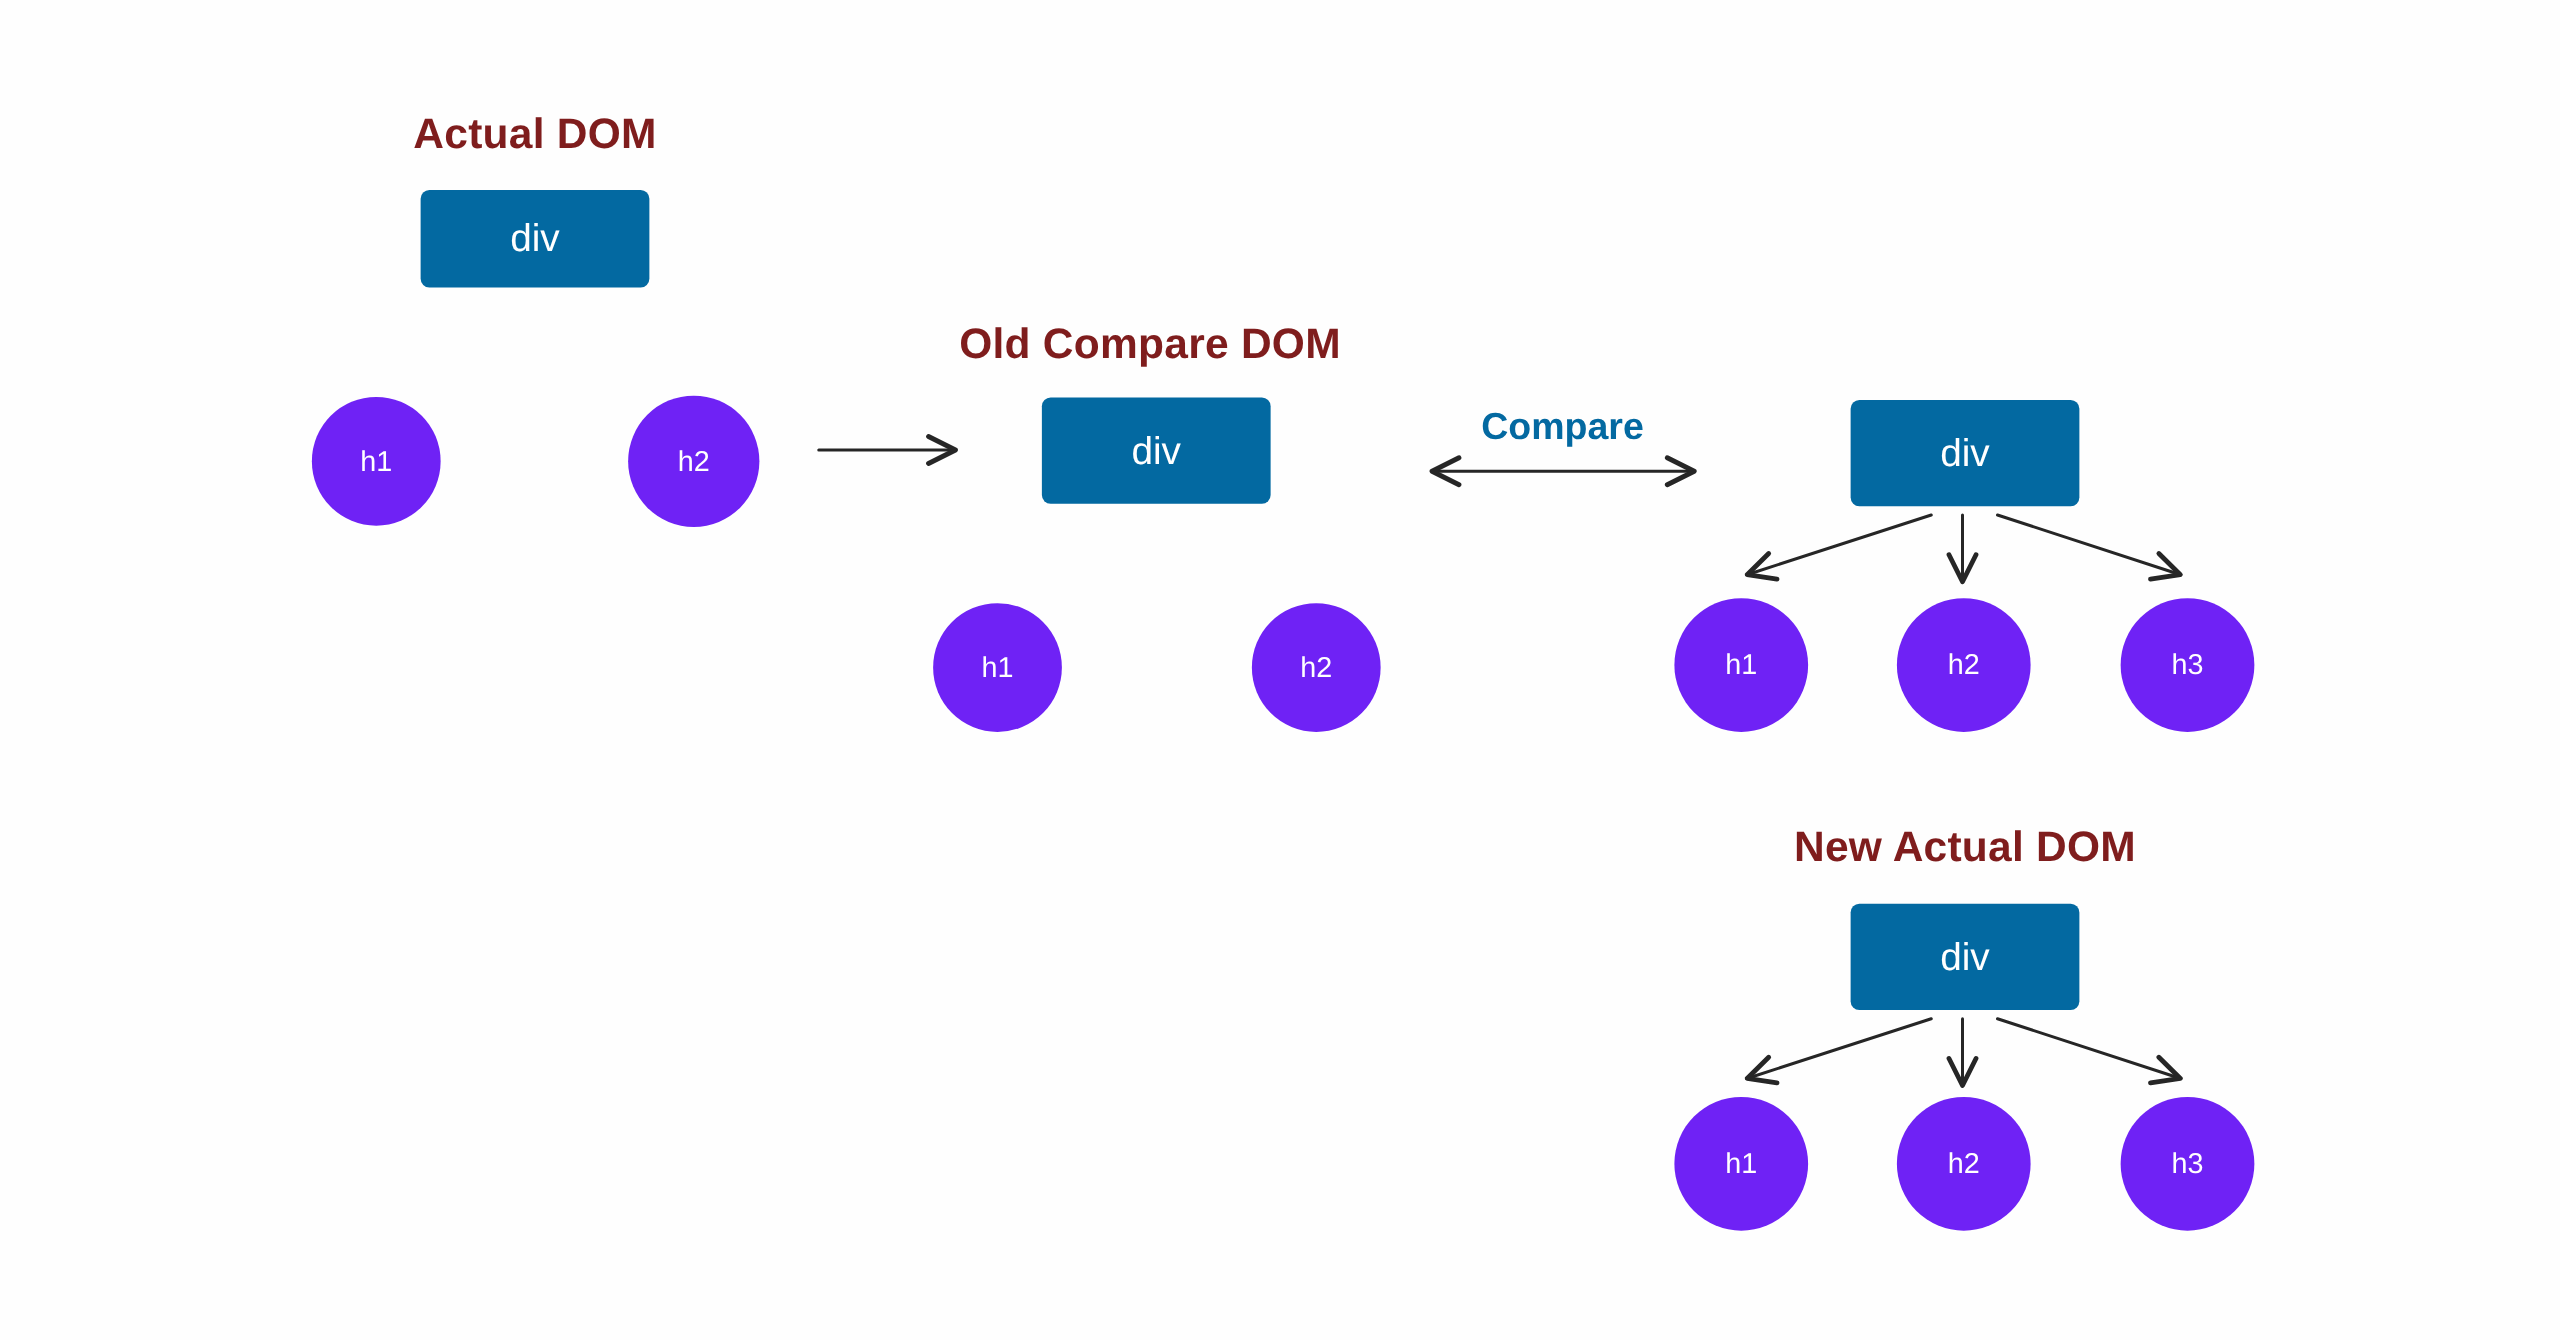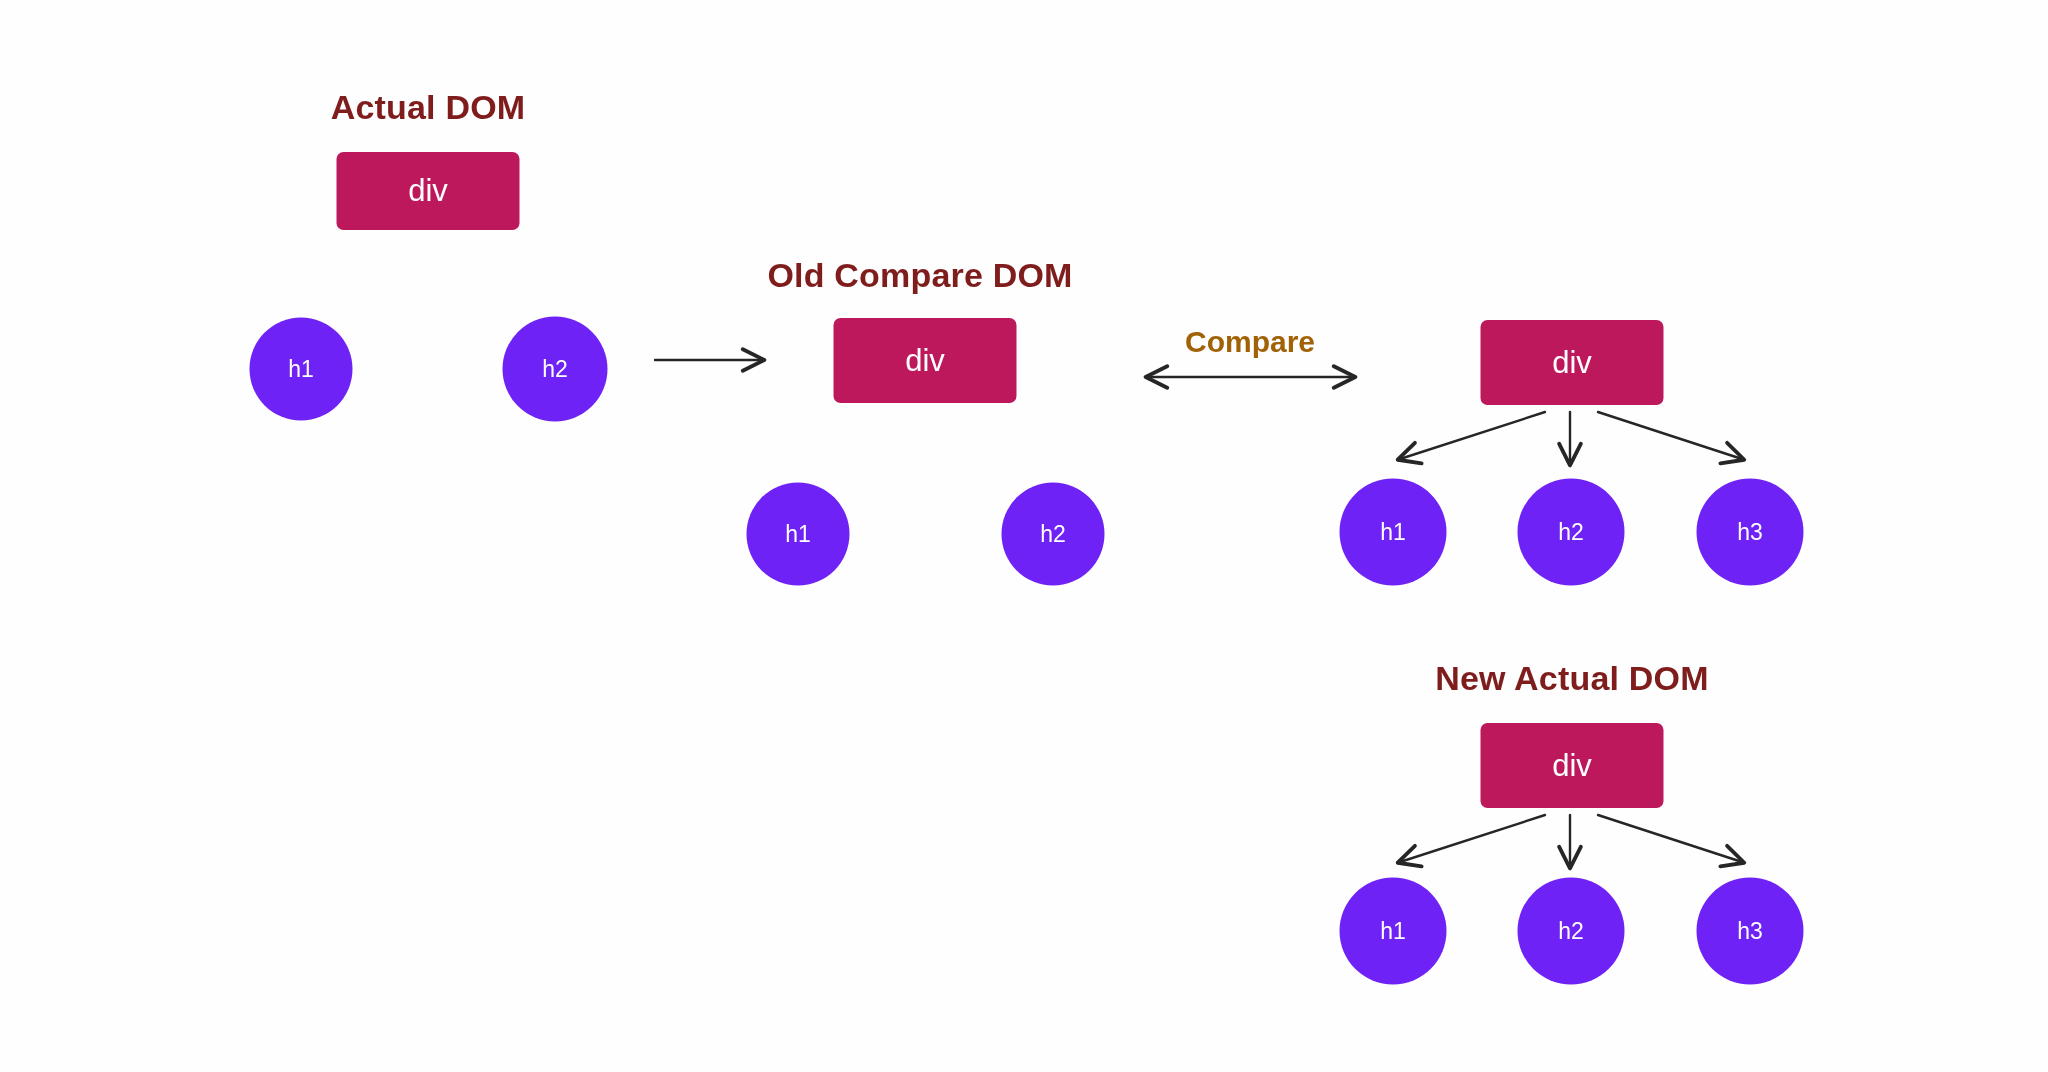--- a/index.html
+++ b/index.html
@@ -43,21 +43,21 @@
     letter-spacing: 0.2px;
     white-space: nowrap;
     text-align: center;
     transform: translateX(-50%);
     line-height: 1;
   }
 
   
   .box {
     position: absolute;
-    background: #be185d;
+    background: #0369a1;
     border-radius: 7px;
     color: #ffffff;
     font-size: 31px;
     display: flex;
     align-items: center;
     justify-content: center;
     transform: translateX(-50%);
     box-sizing: border-box;
   }
 
@@ -73,21 +73,21 @@
     justify-content: center;
     transform: translate(-50%, -50%);
     box-sizing: border-box;
   }
 
   
   .compare-label {
     position: absolute;
     font-size: 30px;
     font-weight: 700;
-    color: #a16207;
+    color: #0369a1;
     white-space: nowrap;
     transform: translateX(-50%);
     line-height: 1;
   }
 
   .stroke {
     stroke: #262626;
     stroke-width: 2.4;
     fill: none;
     stroke-linecap: round;

